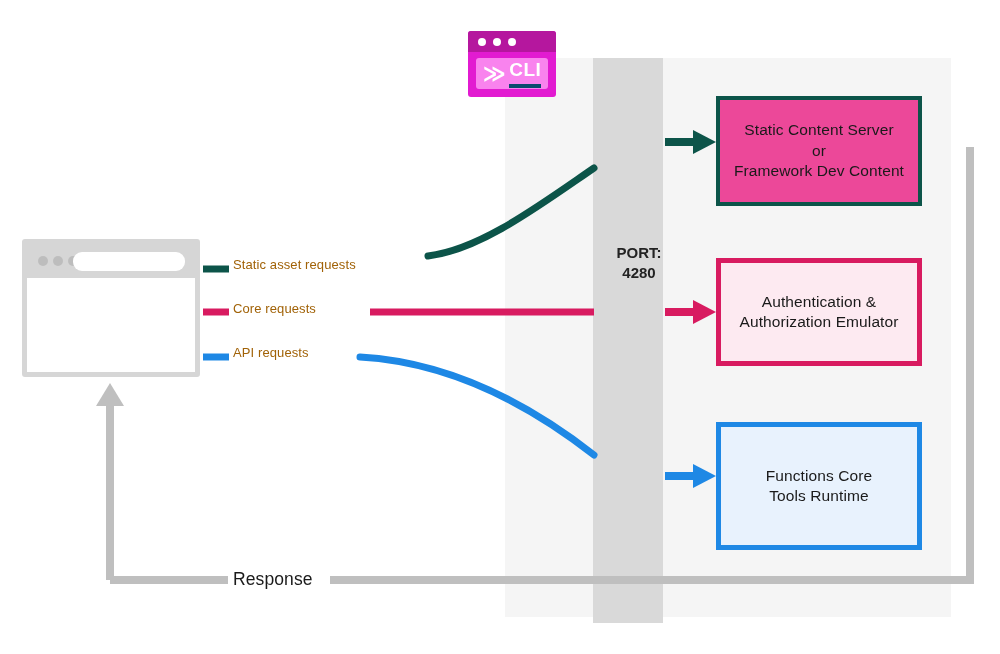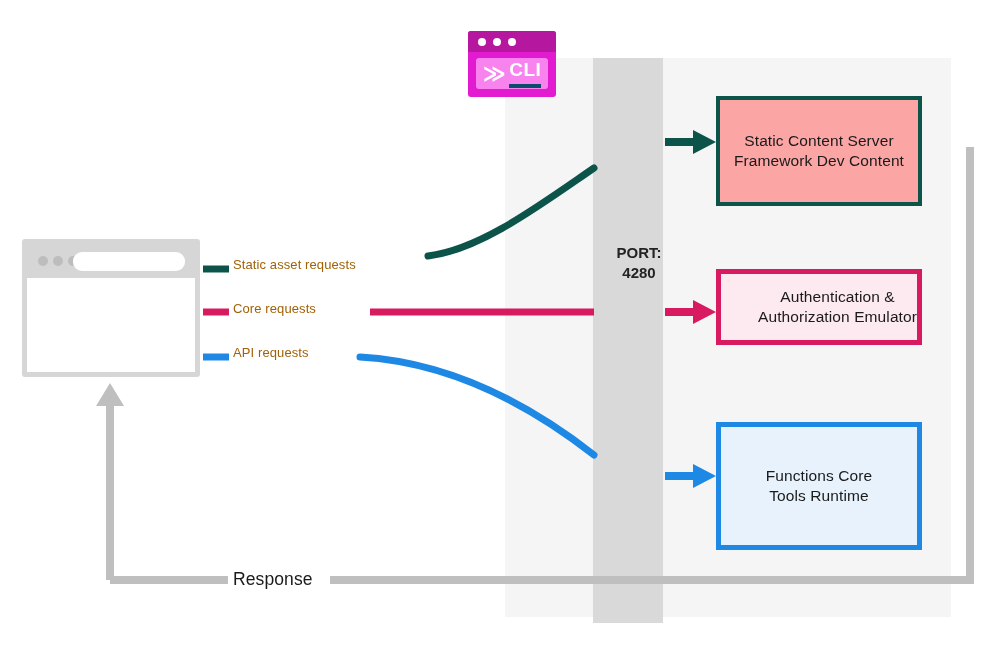--- a/index.html
+++ b/index.html
@@ -16,21 +16,21 @@
   .panel-outer{position:absolute;background:#f5f5f5;}
   .panel-port{position:absolute;background:#d9d9d9;}
 
   
   .svc{
     position:absolute;box-sizing:border-box;
     display:flex;align-items:center;justify-content:center;
     text-align:center;color:#1a1a1a;
     font-size:15.5px;line-height:1.32;letter-spacing:.1px;
   }
-  .svc-static{border:4px solid #0c5449;background:#fca5a5;}
+  .svc-static{border:4px solid #0c5449;background:#ec4899;}
   .svc-auth{border:5px solid #d81b60;background:#fdeaf1;}
   .svc-func{border:5px solid #1e88e5;background:#e8f2fd;}
 
   
   .port-label{
     position:absolute;text-align:center;color:#232323;
     font-size:15px;font-weight:bold;line-height:1.3;
   }
 
   
@@ -161,25 +161,26 @@
   </div>
 
   <div class="req-label" style="left:233px;top:257px;">Static asset requests</div>
   <div class="req-label" style="left:233px;top:301px;">Core requests</div>
   <div class="req-label" style="left:233px;top:345px;">API requests</div>
   <div class="resp-label" style="left:233px;top:569px;text-align:right;">Response</div>
 
   <div class="svc svc-static" style="left:716px;top:96px;width:206px;height:110px;">
     <div>
       <div>Static Content Server</div>
+      <div>or</div>
       <div>Framework Dev Content</div>
     </div>
   </div>
 
-  <div class="svc svc-auth" style="left:716px;top:269px;width:206px;height:76px;justify-content:flex-end;">
+  <div class="svc svc-auth" style="left:716px;top:258px;width:206px;height:108px;">
     <div>
       <div>Authentication &amp;</div>
       <div>Authorization Emulator</div>
     </div>
   </div>
 
   <div class="svc svc-func" style="left:716px;top:422px;width:206px;height:128px;">
     <div>
       <div>Functions Core</div>
       <div>Tools Runtime</div>

